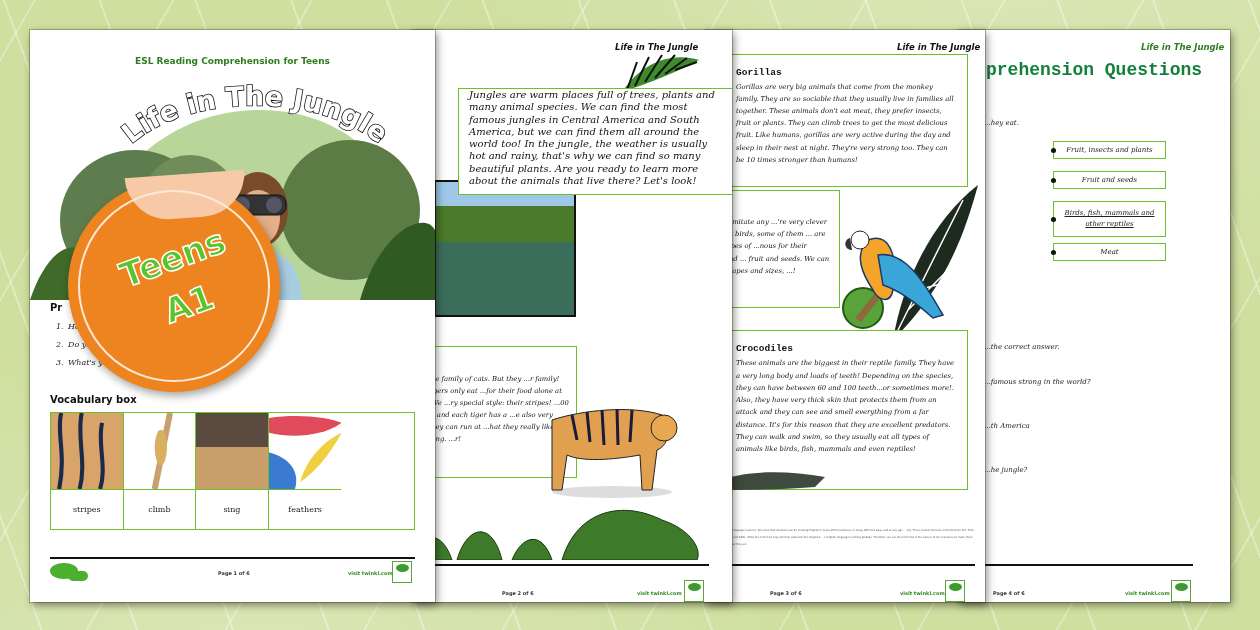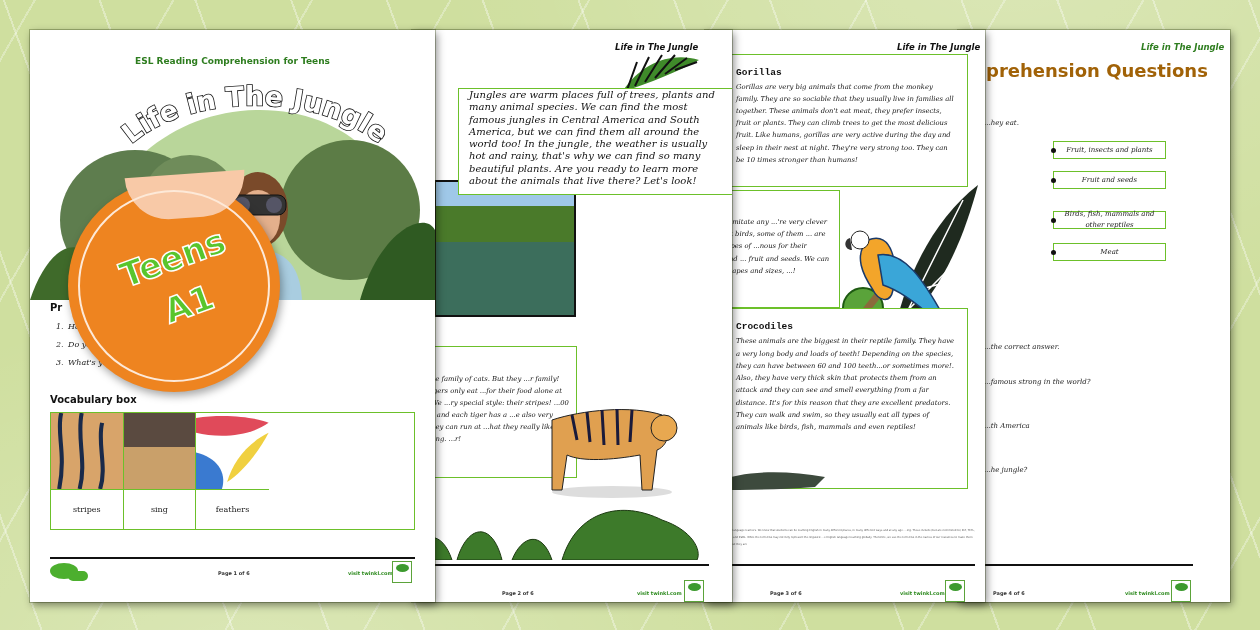--- a/index.html
+++ b/index.html
@@ -58,40 +58,40 @@
   #p2 .lake { position: absolute; left: 0; top: 150px; width: 142px; height: 137px; background: linear-gradient(#9fc8e8 0 18%, #4a7a2a 18% 45%, #3c6e5c 45% 100%); border: 2px solid #111; }
   #p2 .tigerbox { left: -10px; top: 316px; width: 175px; height: 132px; padding: 26px 6px 6px 6px; font-size: 6.8px; line-height: 12px; overflow: hidden; }
   #p2 .tiger { position: absolute; left: 130px; top: 370px; width: 140px; height: 100px; }
   #p2 .leaves { position: absolute; left: 0; top: 470px; width: 320px; height: 60px; }
 
   
   #p3 { left: 705px; top: 30px; width: 280px; height: 572px; z-index: 2; }
   #p3 .gorbox { left: 20px; top: 24px; width: 243px; height: 133px; padding: 12px 10px; font-size: 6.8px; line-height: 12.1px; }
   #p3 .gorbox h3, #p3 .crocbox h3 { font-family: Liberation Mono, monospace; font-style: normal; font-size: 9.5px; font-weight: bold; margin-bottom: 2px; }
   #p3 .parbox { left: -20px; top: 160px; width: 155px; height: 118px; padding: 25px 6px 6px 6px; font-size: 6.8px; line-height: 12.2px; overflow: hidden; }
-  #p3 .crocbox { left: 20px; top: 278px; width: 243px; height: 181px; padding: 12px 10px; font-size: 6.8px; line-height: 12.3px; }
+  #p3 .crocbox { left: 20px; top: 300px; width: 243px; height: 160px; padding: 12px 10px; font-size: 6.8px; line-height: 12.3px; }
   #p3 .foot-note { position: absolute; left: 10px; top: 497px; width: 260px; font-size: 2.6px; line-height: 7px; color: #555; }
 
   
   #p4 { left: 958px; top: 30px; width: 272px; height: 572px; z-index: 1; }
-  #p4 .qtitle { position: absolute; left: -50px; top: 30px; font-size: 18px; font-weight: bold; color: #a16207; white-space: nowrap; }
+  #p4 .qtitle { position: absolute; left: -50px; top: 30px; font-size: 18px; font-weight: bold; color: #15803d; white-space: nowrap; font-family: Liberation Mono, monospace; }
   #p4 .line { position: absolute; font-family: "DejaVu Serif", serif; font-style: italic; font-size: 7px; color: #222; white-space: nowrap; }
   #p4 .opt { position: absolute; left: 95px; width: 113px; border: 1.5px solid #6cc02a; font-family: "DejaVu Serif", serif; font-style: italic; font-size: 7px; color: #222; display: flex; align-items: center; justify-content: center; text-align: center; line-height: 11px; }
   #p4 .opt::before { content: ""; position: absolute; left: -3px; top: 50%; width: 5px; height: 5px; margin-top: -2.5px; background: #111; border-radius: 50%; }
 </style>
 </head>
 <body>
 
 <div class="page" id="p4">
   <div class="header-title" style="left:183px;top:12px;color:#2e7d1f;">Life in The Jungle</div>
   <div class="qtitle" style="left:28px;">prehension Questions</div>
   <div class="line" style="left:26px;top:89px;">...hey eat.</div>
   <div class="opt" style="top:111px;height:18px;">Fruit, insects and plants</div>
   <div class="opt" style="top:141px;height:18px;">Fruit and seeds</div>
-  <div class="opt" style="top:181px;height:18px;">Birds, fish, mammals and other reptiles</div>
+  <div class="opt" style="top:171px;height:36px;text-decoration:underline;">Birds, fish, mammals and other reptiles</div>
   <div class="opt" style="top:213px;height:18px;">Meat</div>
   <div class="line" style="left:26px;top:313px;">...the correct answer.</div>
   <div class="line" style="left:26px;top:348px;">...famous strong in the world?</div>
   <div class="line" style="left:26px;top:392px;">...th America</div>
   <div class="line" style="left:26px;top:436px;">...he jungle?</div>
   <div class="footer-line" style="left:10px;top:534px;width:225px;"></div>
   <div class="footer-page" style="left:35px;top:560px;">Page 4 of 6</div>
   <div class="footer-url" style="left:167px;top:560px;">visit twinkl.com</div>
   <div class="seal" style="left:213px;top:550px;"></div>
 </div>
@@ -207,20 +207,29 @@
   <div class="vocab-grid">
     <div class="vcell">
       <div class="vimg" style="background:#d8a46a;">
         <svg width="100%" height="100%" viewBox="0 0 70 77" preserveAspectRatio="none">
             <path d="M10 0 C5 20 15 40 8 77 M30 0 C25 25 35 50 28 77 M50 10 C45 30 55 55 48 77" stroke="#1a2a4a" stroke-width="4" fill="none"></path>
           </svg>
       </div>
       <div class="vlabel">stripes</div>
     </div>
     <div class="vcell">
+      <div class="vimg" style="background:#fff;">
+        <svg width="100%" height="100%" viewBox="0 0 70 77" preserveAspectRatio="none">
+            <path d="M45 0 L30 77" stroke="#c8a070" stroke-width="6"></path>
+            <ellipse cx="36" cy="35" rx="6" ry="18" fill="#d9b060"></ellipse>
+          </svg>
+      </div>
+      <div class="vlabel">climb</div>
+    </div>
+    <div class="vcell">
       <div class="vimg" style="background:linear-gradient(#5a4a40 0 45%, #c9a06a 45% 100%);"></div>
       <div class="vlabel">sing</div>
     </div>
     <div class="vcell">
       <div class="vimg" style="background:#fff;">
         <svg width="100%" height="100%" viewBox="0 0 70 77" preserveAspectRatio="none">
           <path d="M0 5 C30 0 60 5 70 10 C50 25 20 25 0 20Z" fill="#e04a5a"></path>
           <path d="M70 20 C60 40 45 60 30 70 C35 50 50 30 70 20Z" fill="#f0d040"></path>
           <path d="M0 40 C20 45 30 60 25 77 L0 77Z" fill="#3a7ad0"></path>
         </svg>

